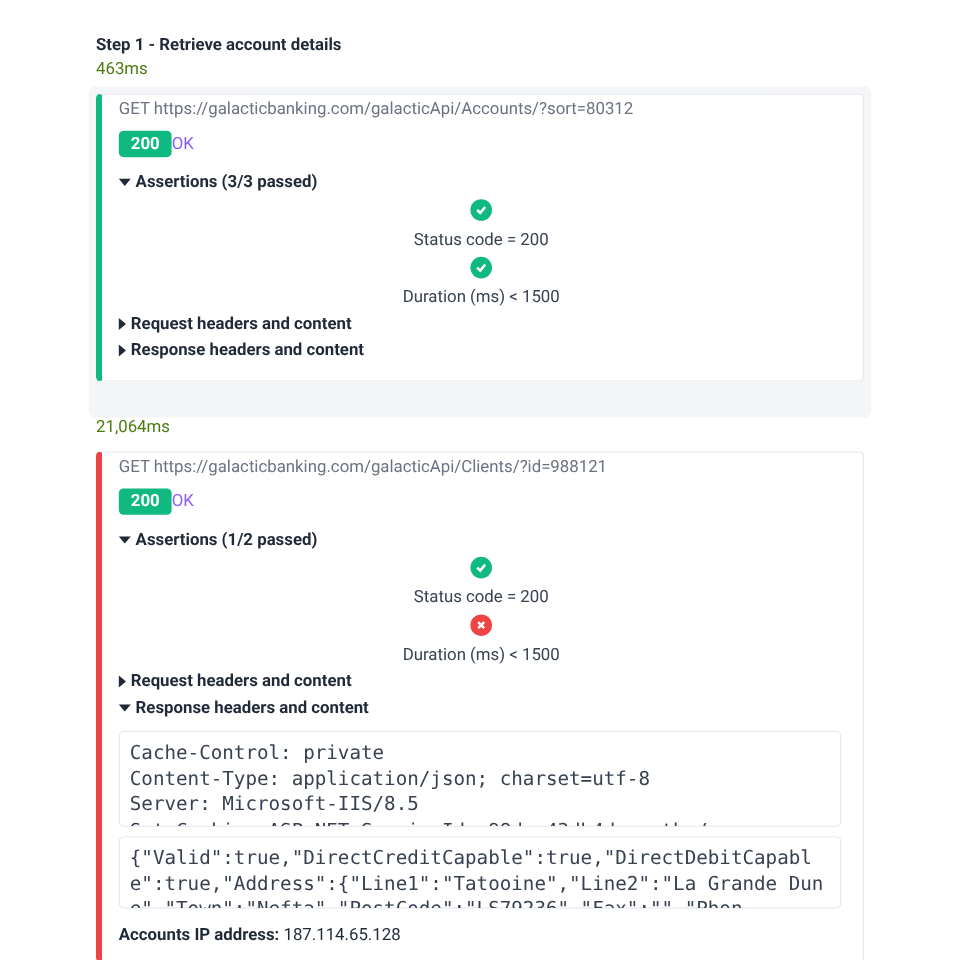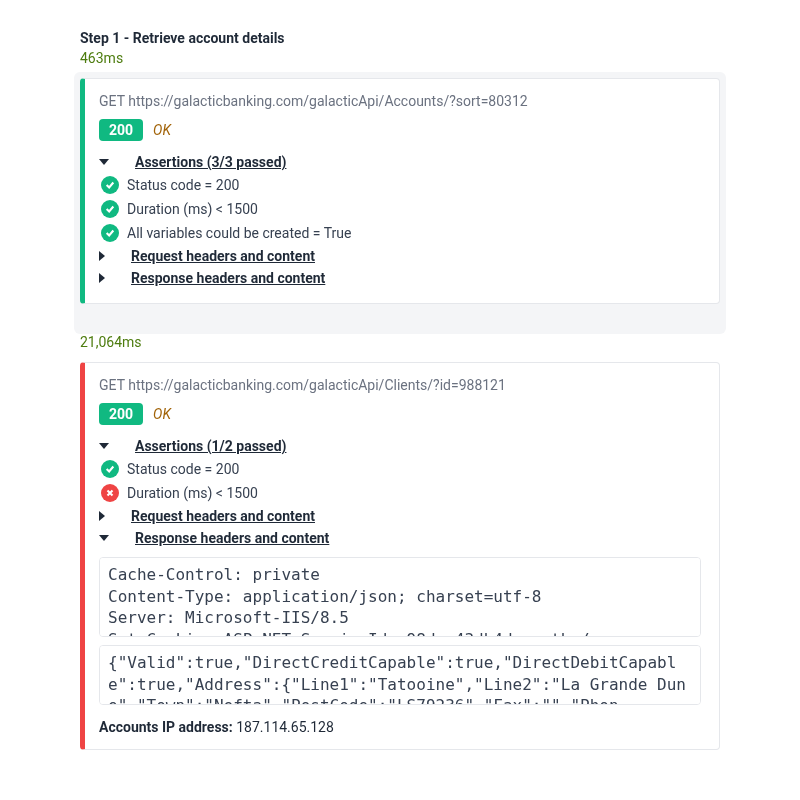--- a/index.html
+++ b/index.html
@@ -25,55 +25,53 @@
   }
   .step-duration {
     color: #4d7c0f;
     font-size: 14px;
     margin-bottom: 12px;
   }
   .request-card {
     border: 1px solid #e5e7eb;
     border-radius: 4px;
     border-left-width: 5px;
-    padding: 14px 18px 14px 14px;
+    padding: 4px 18px 14px 14px;
     margin-bottom: 24px;
     background: #fff;
   }
   .request-card.success { border-left-color: #10b981; }
   .request-card.fail    { border-left-color: #ef4444; }
   .url-line {
     color: #6b7280;
     font-size: 14px;
     margin-bottom: 10px;
     word-break: break-all;
   }
   .status-line {
     display: flex;
     align-items: center;
-    gap: 10px;
     margin-bottom: 10px;
   }
   .status-badge {
     background: #10b981;
     color: #fff;
     font-weight: 700;
     border-radius: 4px;
     padding: 3px 10px;
     font-size: 14px;
   }
-  .status-text { color: #a16207; font-style: italic; }
+  .status-text { color: #8b5cf6; }
   .disclosure {
     display: flex;
     align-items: center;
-    gap: 26px;
+    gap: 4px;
     padding: 3px 0;
     cursor: pointer;
     user-select: none;
-    text-decoration: underline;
   }
   .disclosure .tri {
     width: 0; height: 0;
     display: inline-block;
   }
   .tri.right {
     border-top: 5px solid transparent;
     border-bottom: 5px solid transparent;
     border-left: 6px solid #1f2937;
   }
@@ -82,20 +80,21 @@
     border-right: 5px solid transparent;
     border-top: 6px solid #1f2937;
   }
   .disclosure.bold { font-weight: 700; color: #1f2937; }
   .assert-row {
     display: flex;
     align-items: center;
     gap: 8px;
     padding: 3px 0 3px 2px;
     color: #374151;
+    flex-direction: column;
   }
   .icon-circle {
     width: 18px; height: 18px; border-radius: 50%;
     display: inline-flex; align-items: center; justify-content: center;
     flex: 0 0 18px;
   }
   .icon-pass { background: #10b981; }
   .icon-fail { background: #ef4444; }
   .icon-circle svg { width: 10px; height: 10px; stroke: #fff; stroke-width: 2.5; fill: none; }
   .code-box {
@@ -162,28 +161,20 @@
       <span>Status code = 200</span>
     </div>
     <div class="assert-row">
       <span class="icon-circle icon-pass">
               <svg viewBox="0 0 12 12">
                 <path d="M2 6l3 3 5-6"></path>
               </svg>
             </span>
       <span>Duration (ms) &lt; 1500</span>
     </div>
-    <div class="assert-row">
-      <span class="icon-circle icon-pass">
-              <svg viewBox="0 0 12 12">
-                <path d="M2 6l3 3 5-6"></path>
-              </svg>
-            </span>
-      <span>All variables could be created = True</span>
-    </div>
 
     <div class="disclosure bold">
       <span class="tri right"></span>
       <span>Request headers and content</span>
     </div>
     <div class="disclosure bold">
       <span class="tri right"></span>
       <span>Response headers and content</span>
     </div>
   </div>

